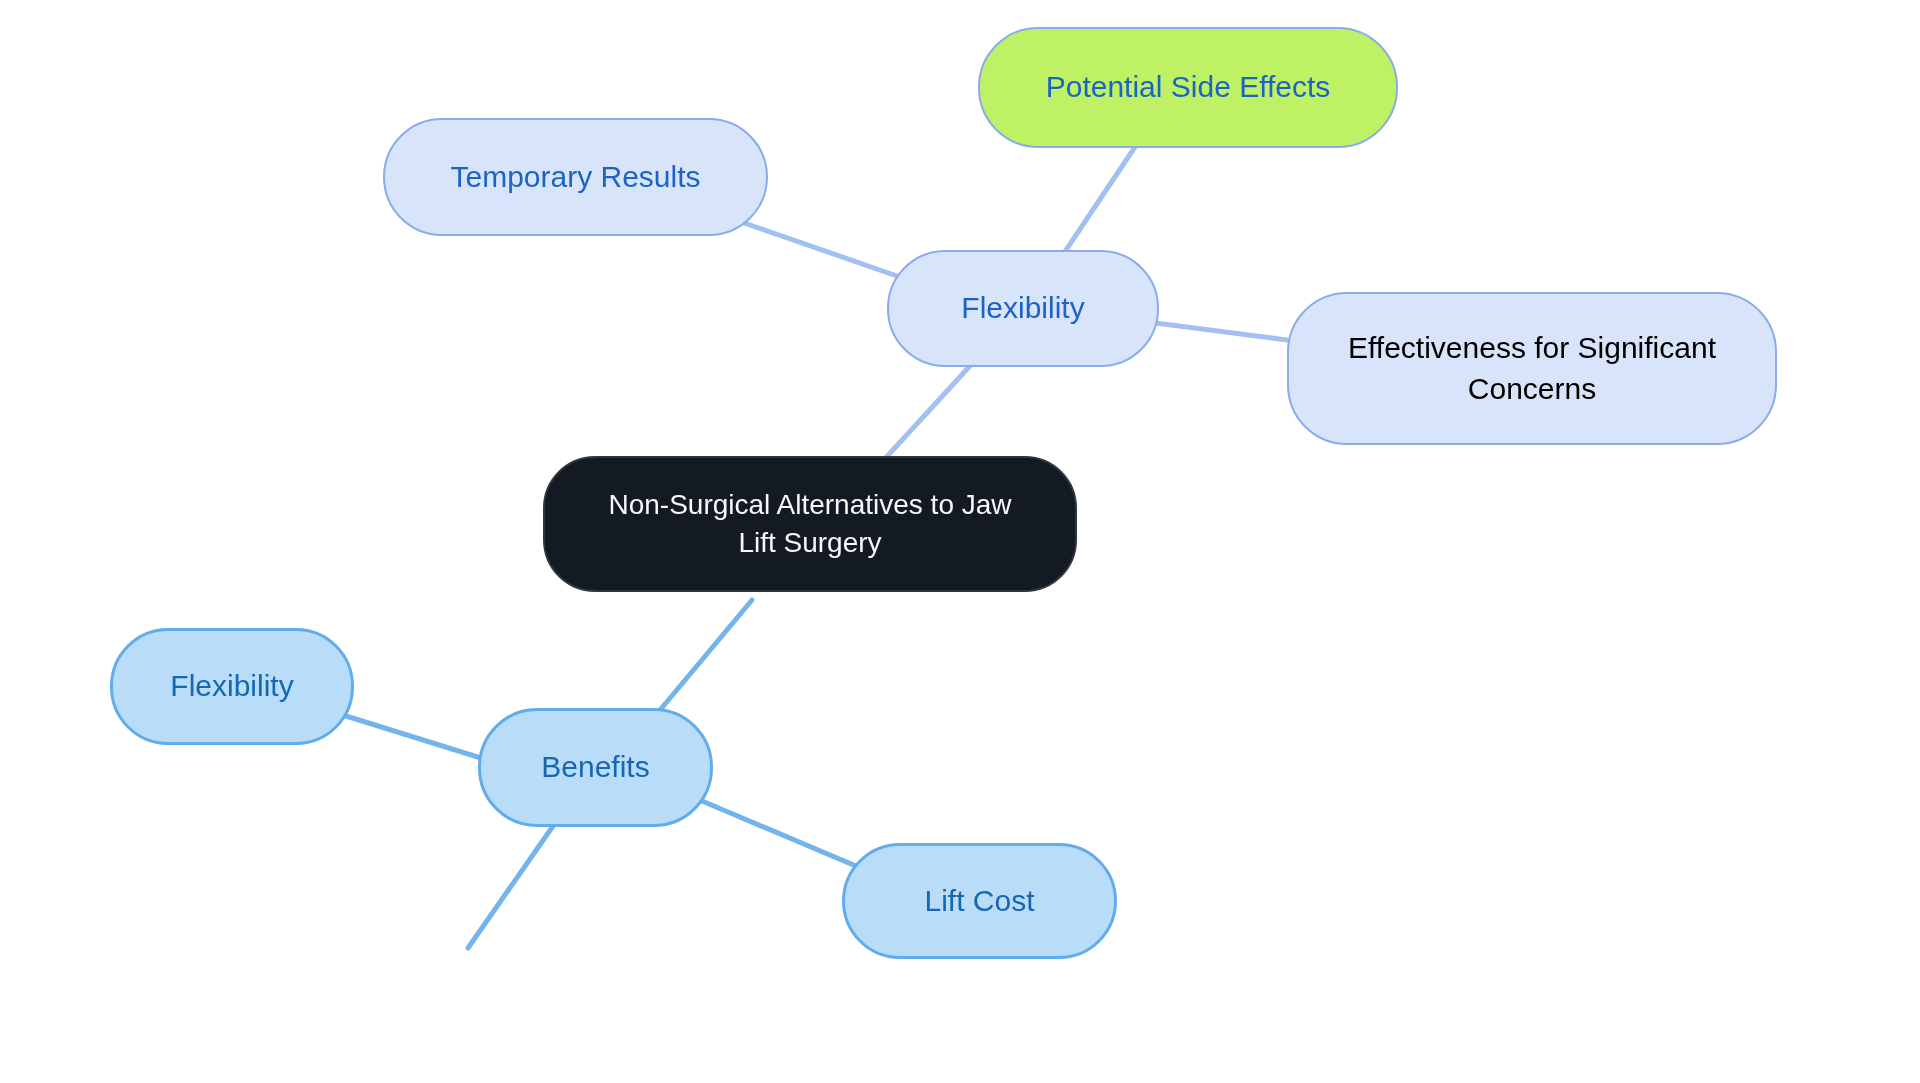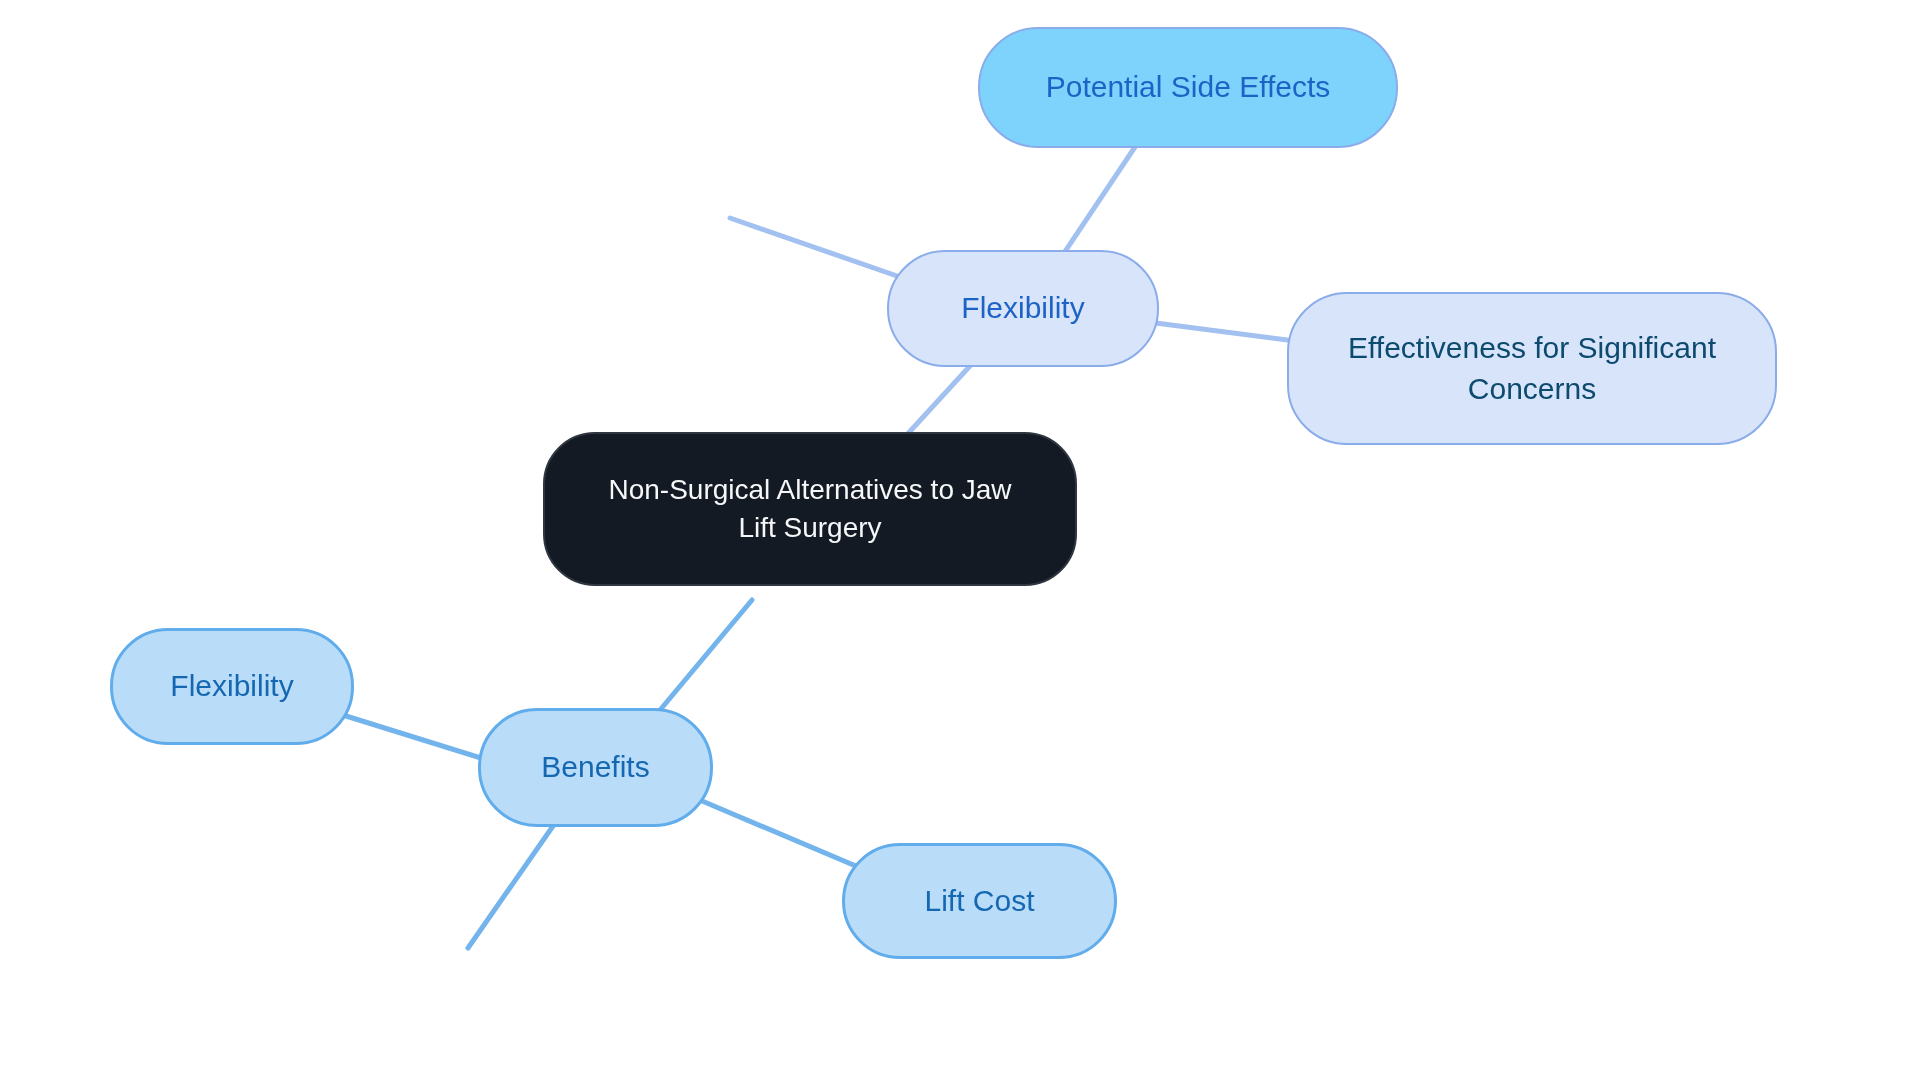--- a/index.html
+++ b/index.html
@@ -33,21 +33,21 @@
     font-size: 30px;
     line-height: 1.35;
     border-style: solid;
     border-width: 2px;
   }
   .node .label { display: block; }
   .node.oneline .label { white-space: nowrap; }
   .node.b-benefits { border-width: 3px; }
 
   #node-central {
-    left: 543px; top: 432px; width: 534px; height: 154px;
+    left: 543px; top: 456px; width: 534px; height: 136px;
     border-radius: 52px; font-size: 28px; padding: 0 56px;
   }
   #node-limitations {
     left: 887px; top: 250px; width: 272px; height: 117px;
     border-radius: 58px;
   }
   #node-temporary-results {
     left: 383px; top: 118px; width: 385px; height: 118px;
     border-radius: 59px;
   }
@@ -93,26 +93,29 @@
     </svg>
 
   <div class="node" id="node-central" style="background: rgb(20, 26, 36); border-color: rgb(47, 54, 64); color: rgb(245, 247, 249);">
     <span class="label">Non-Surgical Alternatives to Jaw Lift Surgery</span>
   </div>
 
   <div class="node oneline b-limitations" id="node-limitations" style="background: rgb(215, 228, 250); border-color: rgb(138, 172, 234); color: rgb(29, 99, 198);">
     <span class="label">Flexibility</span>
   </div>
 
+  <div class="node oneline b-limitations" id="node-temporary-results" style="background: rgb(215, 228, 250); border-color: rgb(138, 172, 234); color: rgb(29, 99, 198);">
+    <span class="label">Temporary Results</span>
+  </div>
 
-  <div class="node oneline b-limitations" id="node-potential-side-effects" style="background: #7dd3fc; border-color: rgb(138, 172, 234); color: rgb(29, 99, 198);">
+  <div class="node oneline b-limitations" id="node-potential-side-effects" style="background: #bef264; border-color: rgb(138, 172, 234); color: rgb(29, 99, 198);">
     <span class="label">Potential Side Effects</span>
   </div>
 
-  <div class="node b-limitations" id="node-effectiveness" style="background: rgb(215, 228, 250); border-color: rgb(138, 172, 234); color: #0c4a6e;">
+  <div class="node b-limitations" id="node-effectiveness" style="background: rgb(215, 228, 250); border-color: rgb(138, 172, 234); color: #000000;">
     <span class="label">Effectiveness for Significant Concerns</span>
   </div>
 
   <div class="node oneline b-benefits" id="node-flexibility" style="background: rgb(185, 220, 248); border-color: rgb(97, 172, 235); color: rgb(21, 103, 178);">
     <span class="label">Flexibility</span>
   </div>
 
   <div class="node oneline b-benefits" id="node-benefits" style="background: rgb(185, 220, 248); border-color: rgb(97, 172, 235); color: rgb(21, 103, 178);">
     <span class="label">Benefits</span>
   </div>

